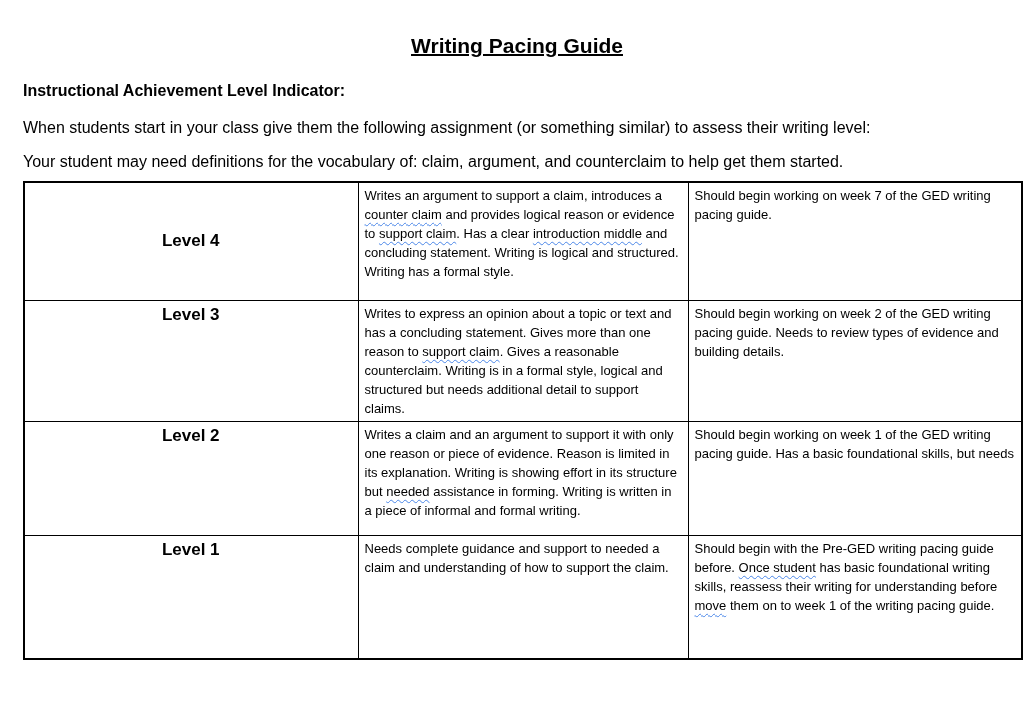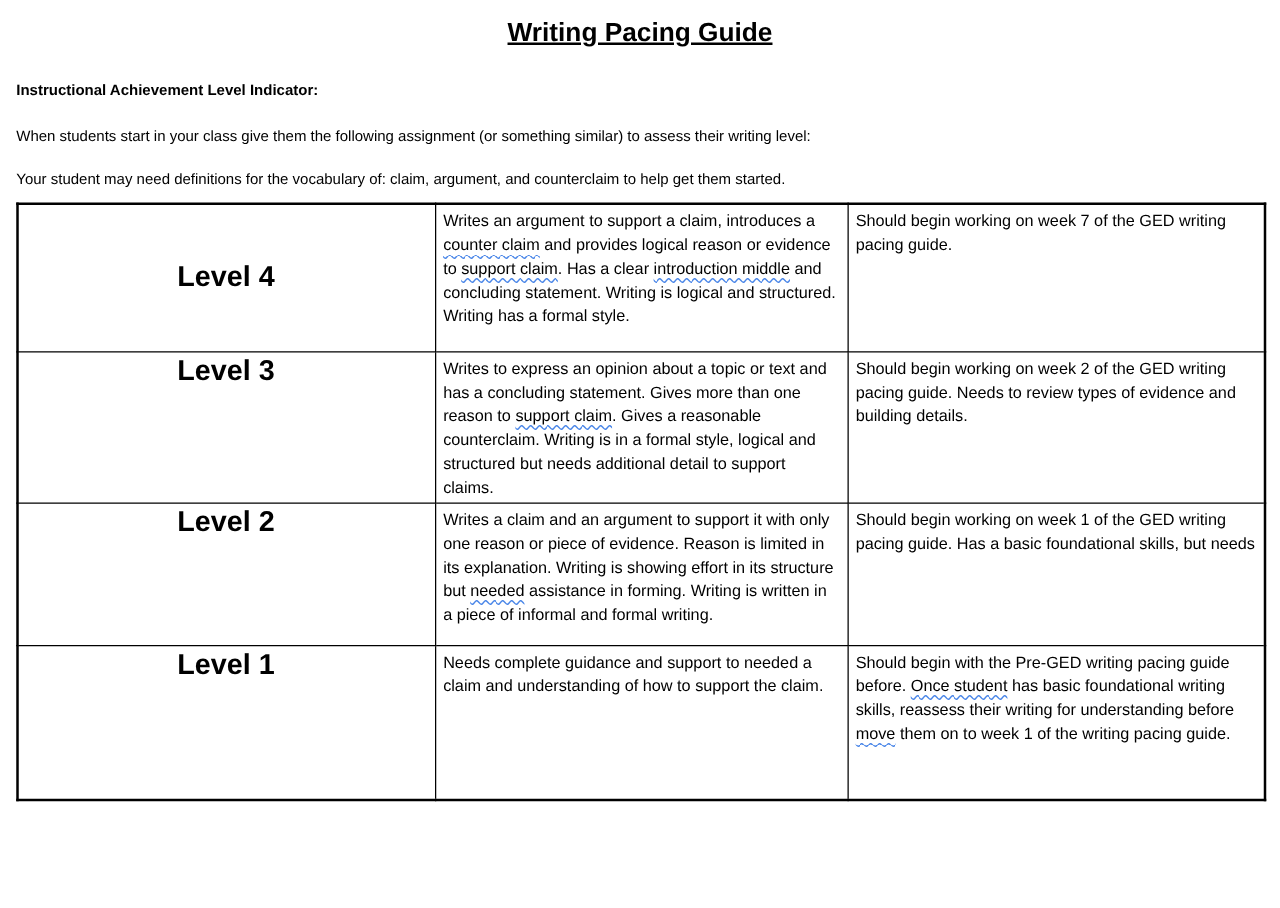--- a/index.html
+++ b/index.html
@@ -4,33 +4,33 @@
 <style>
   * { box-sizing: border-box; }
   html, body { margin: 0; padding: 0; }
   body {
     width: 1024px; height: 726px;
     background: var(--background, #ffffff);
     color: var(--text, #000000);
     font-family: "Liberation Sans", sans-serif;
     overflow: hidden;
   }
-  .page { padding: 8px 13px 0 13px; }
+  .page { padding: 8px 13px 0 23px; margin-top: 19px; }
 
   .doc-title {
     text-align: center;
     font-size: 21px;
     font-weight: bold;
     line-height: 26px;
     margin: 6px 0 0 0;
     text-decoration: underline;
     text-decoration-thickness: 2px;
   }
 
-  p { font-size: 12px; line-height: 20px; margin: 0; }
+  p { font-size: 16px; line-height: 20px; margin: 0; }
   .indicator-heading { margin-top: 22px; font-weight: bold; }
   .intro-paragraph  { margin-top: 17px; }
   .assignment-paragraph {
     margin-top: 16px;
     font-weight: bold;
     font-style: italic;
     line-height: 26px;
   }
   .vocab-paragraph { margin-top: 14px; }
 
@@ -52,21 +52,21 @@
   .levels td   { border: 1px solid var(--table_border, #000); }
   .levels td {
     padding: 3px 7px 3px 6px;
     vertical-align: top;
     font-size: 13px;
     line-height: 19px;
   }
   .level-cell { text-align: center; }
   .level-label {
     font-weight: bold;
-    font-size: 23px;
+    font-size: 17px;
     line-height: 22px;
   }
   .va-mid { vertical-align: middle !important; }
   .r0 { height: 118px; }
   .r1 { height: 114px; }
   .r2 { height: 114px; }
   .r3 { height: 124px; }
   col.c1 { width: 334px; }
   col.c2 { width: 330px; }
   col.c3 { width: 334px; }

